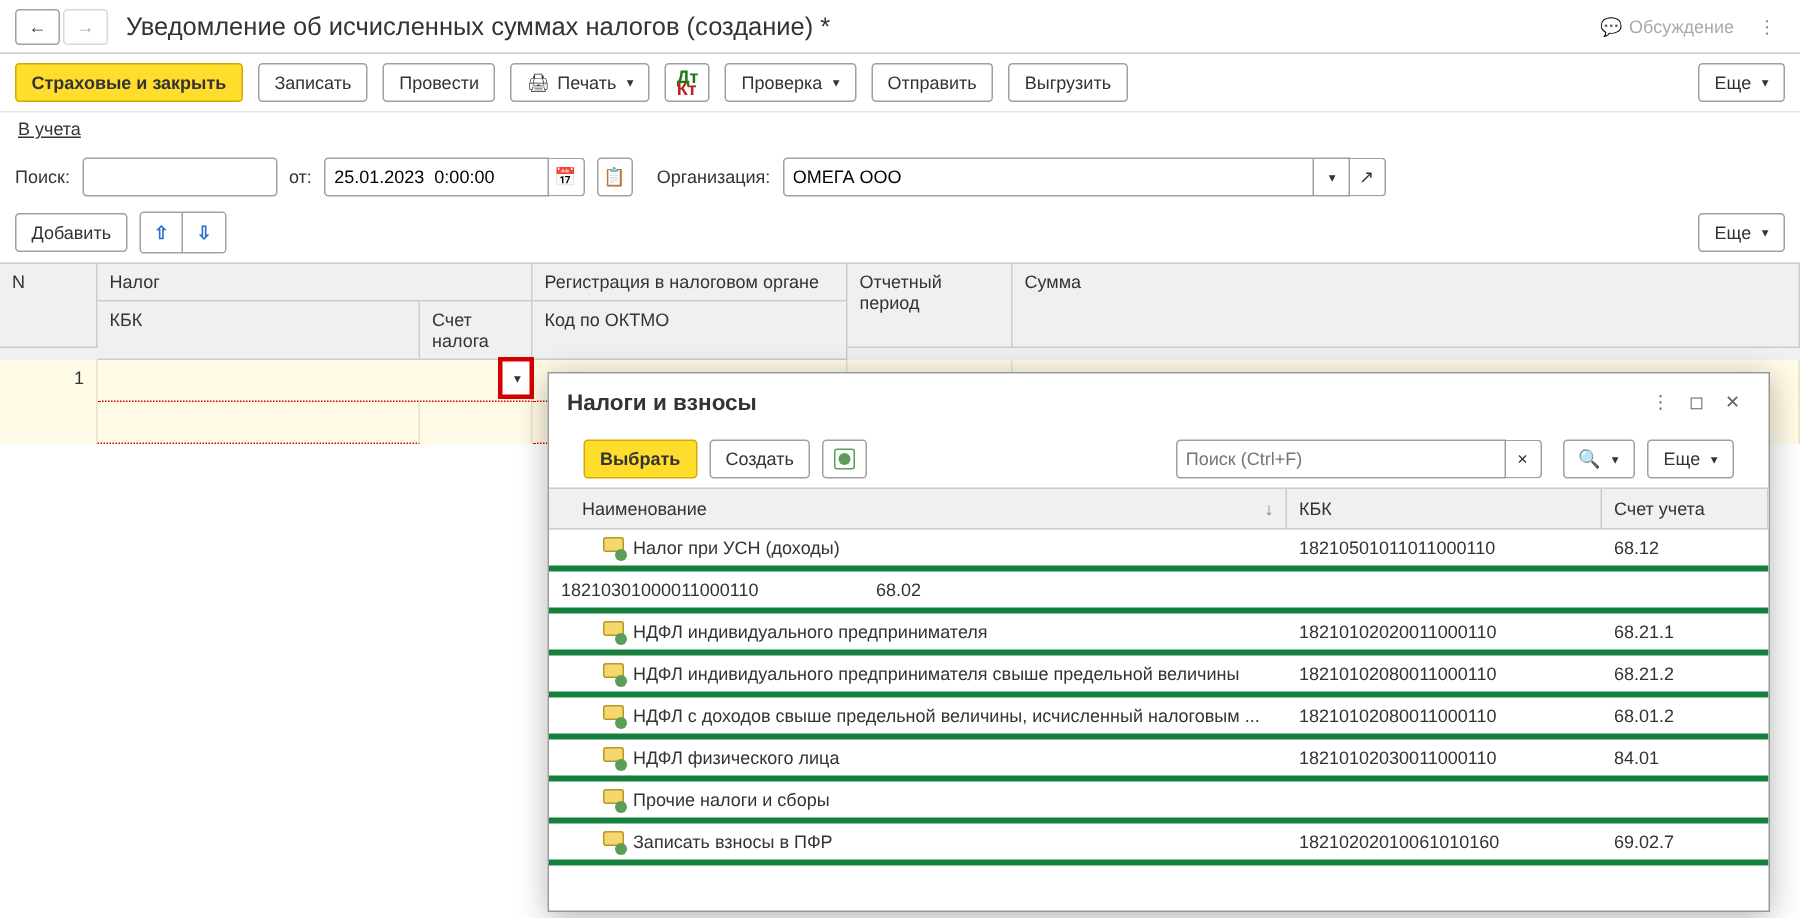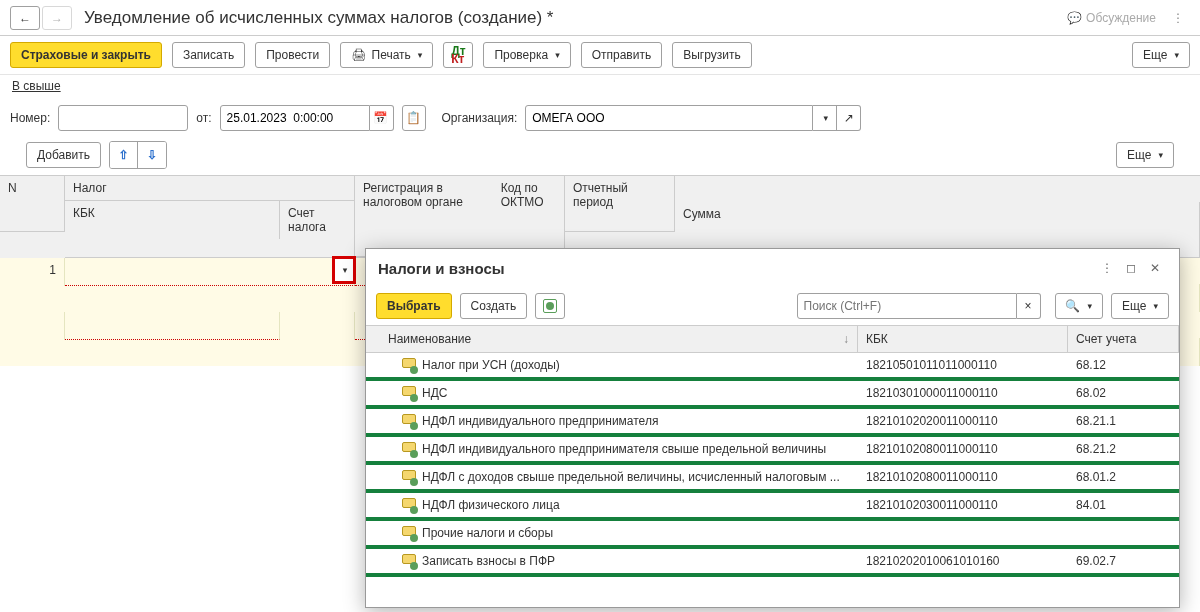--- a/index.html
+++ b/index.html
@@ -20,44 +20,44 @@
 .dtkt .k { color: #c02020; }
 .status-row { padding: 4px 12px 8px; }
 .status-link { text-decoration: underline; color: #333; }
 .form-row { display: flex; align-items: center; padding: 4px 10px; gap: 8px; }
 .label { color: #333; }
 .input { height: 26px; border: 1px solid #a0a0a0; border-radius: 3px; padding: 0 6px; background: #fff; }
 .input-group { display: flex; }
 .input-group .input { border-top-right-radius: 0; border-bottom-right-radius: 0; }
 .input-group .addon { width: 24px; height: 26px; border: 1px solid #a0a0a0; border-left: none; display: flex; align-items: center; justify-content: center; background: #fff; cursor: pointer; }
 .input-group .addon:last-child { border-top-right-radius: 3px; border-bottom-right-radius: 3px; }
-.subtoolbar { padding: 6px 26px; display: flex; align-items: center; gap: 8px; }
+.subtoolbar { padding: 6px 10px; display: flex; align-items: center; gap: 8px; }
 .arrow-btn { width: 28px; height: 26px; border: 1px solid #a0a0a0; border-radius: 3px; background: #fff; display: flex; align-items: center; justify-content: center; font-weight: bold; }
 .arrow-up { color: #2b6fcc; }
 .arrow-down { color: #2b6fcc; }
 .spacer { flex: 1; }
 .grid { border-top: 1px solid #ccc; }
 .grid-header { display: flex; background: #f0f0f0; }
 .grid-header > div { border-right: 1px solid #ccc; border-bottom: 1px solid #ccc; }
 .cell { padding: 5px 8px; }
 .col-n { width: 65px; }
 .col-period { width: 110px; }
-.col-sum { flex: 1; margin-top: 26px; }
+.col-sum { flex: 1; }
 .grid-row { display: flex; background: #fffbe6; }
 .grid-row > div { border-right: 1px solid #e5e5c0; border-bottom: 1px dotted #c00; padding: 5px 8px; height: 28px; }
 .grid-row2 { display: flex; background: #fffbe6; }
 .grid-row2 > div { border-right: 1px solid #e5e5c0; border-bottom: 1px dotted #c00; padding: 5px 8px; height: 28px; }
 .dd-cell { position: relative; }
 .dd-trigger { position: absolute; right: -2px; top: -2px; width: 24px; height: 28px; border: 3px solid #d40000; display: flex; align-items: center; justify-content: center; background: #fff; }
 
 .popup { position: absolute; top: 248px; left: 365px; width: 815px; height: 360px; background: #fff; border: 1px solid #999; box-shadow: 0 4px 20px rgba(0,0,0,0.3); display: flex; flex-direction: column; }
 .popup-header { display: flex; align-items: center; padding: 8px 12px; }
 .popup-title { font-size: 15px; font-weight: bold; flex: 1; }
 .win-btn { width: 24px; height: 22px; display: flex; align-items: center; justify-content: center; color: #666; cursor: pointer; }
-.popup-toolbar { display: flex; align-items: flex-end; padding: 6px 10px; gap: 8px; }
+.popup-toolbar { display: flex; align-items: flex-end; padding: 6px 23px; gap: 8px; }
 .search-box { display: flex; margin-left: auto; }
 .search-input { width: 220px; height: 26px; border: 1px solid #a0a0a0; border-radius: 3px 0 0 3px; padding: 0 6px; color: #a21caf; }
 .search-clear { width: 24px; height: 26px; border: 1px solid #a0a0a0; border-left: none; border-radius: 0 3px 3px 0; display: flex; align-items: center; justify-content: center; }
 .popup-grid-header { display: flex; background: #f0f0f0; border-top: 1px solid #ccc; border-bottom: 1px solid #ccc; }
 .popup-grid-header > div { padding: 6px 8px; border-right: 1px solid #ccc; }
 .pcol-name { width: 478px; display: flex; align-items: center; margin-left: 14px; }
 .pcol-kbk { width: 210px; }
 .pcol-acc { flex: 1; }
 .popup-body { overflow-y: auto; flex: 1; }
 .prow { display: flex; border-bottom: 4px solid #15803d; height: 28px; align-items: center; }
@@ -107,35 +107,35 @@
   <div class="btn">Отправить</div>
   <div class="btn">Выгрузить</div>
   <div class="spacer"></div>
   <div class="btn">
     <span>Еще</span>
     <span class="caret">▾</span>
   </div>
 </div>
 
 <div class="status-row">
-  <span class="status-link">В свыше</span>
+  <span class="status-link">В учета</span>
 </div>
 
 <div class="form-row">
-  <span class="label">Номер:</span>
+  <span class="label">Поиск:</span>
   <input class="input" style="width: 130px;" value="">
   <span class="label">от:</span>
   <div class="input-group">
     <input class="input" style="width: 150px;" value="25.01.2023  0:00:00">
     <div class="addon">📅</div>
   </div>
   <div class="addon" style="border:1px solid #a0a0a0;border-radius:3px;width:24px;height:26px;display:flex;align-items:center;justify-content:center">📋</div>
   <span class="label" style="margin-left:8px">Организация:</span>
   <div class="input-group" style="flex:0 0 auto">
-    <input class="input" style="width: 288px;" value="ОМЕГА ООО">
+    <input class="input" style="width: 354px;" value="ОМЕГА ООО">
     <div class="addon">
         <span class="caret">▾</span>
       </div>
     <div class="addon">↗</div>
   </div>
 </div>
 
 <div class="subtoolbar">
   <div class="btn">Добавить</div>
   <div style="display:flex;gap:0;border:1px solid #a0a0a0;border-radius:3px;overflow:hidden">
@@ -152,21 +152,21 @@
 <div class="grid">
   <div class="grid-header">
     <div class="cell col-n" style="height:56px">N</div>
     <div style="width:290px;display:flex;flex-direction:column">
       <div class="cell" style="border-bottom:1px solid #ccc">Налог</div>
       <div style="display:flex">
         <div class="cell" style="width:215px;border-right:1px solid #ccc">КБК</div>
         <div class="cell" style="flex:1">Счет налога</div>
       </div>
     </div>
-    <div style="width:210px;display:flex;flex-direction:row">
+    <div style="width:210px;display:flex;flex-direction:column">
       <div class="cell" style="border-bottom:1px solid #ccc">Регистрация в налоговом органе</div>
       <div class="cell">Код по ОКТМО</div>
     </div>
     <div class="cell col-period" style="height:56px">Отчетный период</div>
     <div class="cell col-sum" style="height:56px">Сумма</div>
   </div>
   <div class="grid-row">
     <div class="col-n" style="text-align:right;border-bottom:none">1</div>
     <div style="width:290px" class="dd-cell">
       <div class="dd-trigger">
@@ -224,24 +224,20 @@
   <div class="popup-body" id="popup-body">
       <div class="prow">
         <div class="pcol-name">
           <span class="tax-icon"></span>
           <span>Налог при УСН (доходы)</span>
         </div>
         <div class="pcol-kbk">18210501011011000110</div>
         <div class="pcol-acc">68.12</div>
       </div>
       <div class="prow">
-        <div class="pcol-name">
-          <span class="tax-icon"></span>
-          <span>НДС</span>
-        </div>
         <div class="pcol-kbk">18210301000011000110</div>
         <div class="pcol-acc">68.02</div>
       </div>
       <div class="prow">
         <div class="pcol-name">
           <span class="tax-icon"></span>
           <span>НДФЛ индивидуального предпринимателя</span>
         </div>
         <div class="pcol-kbk">18210102020011000110</div>
         <div class="pcol-acc">68.21.1</div>

